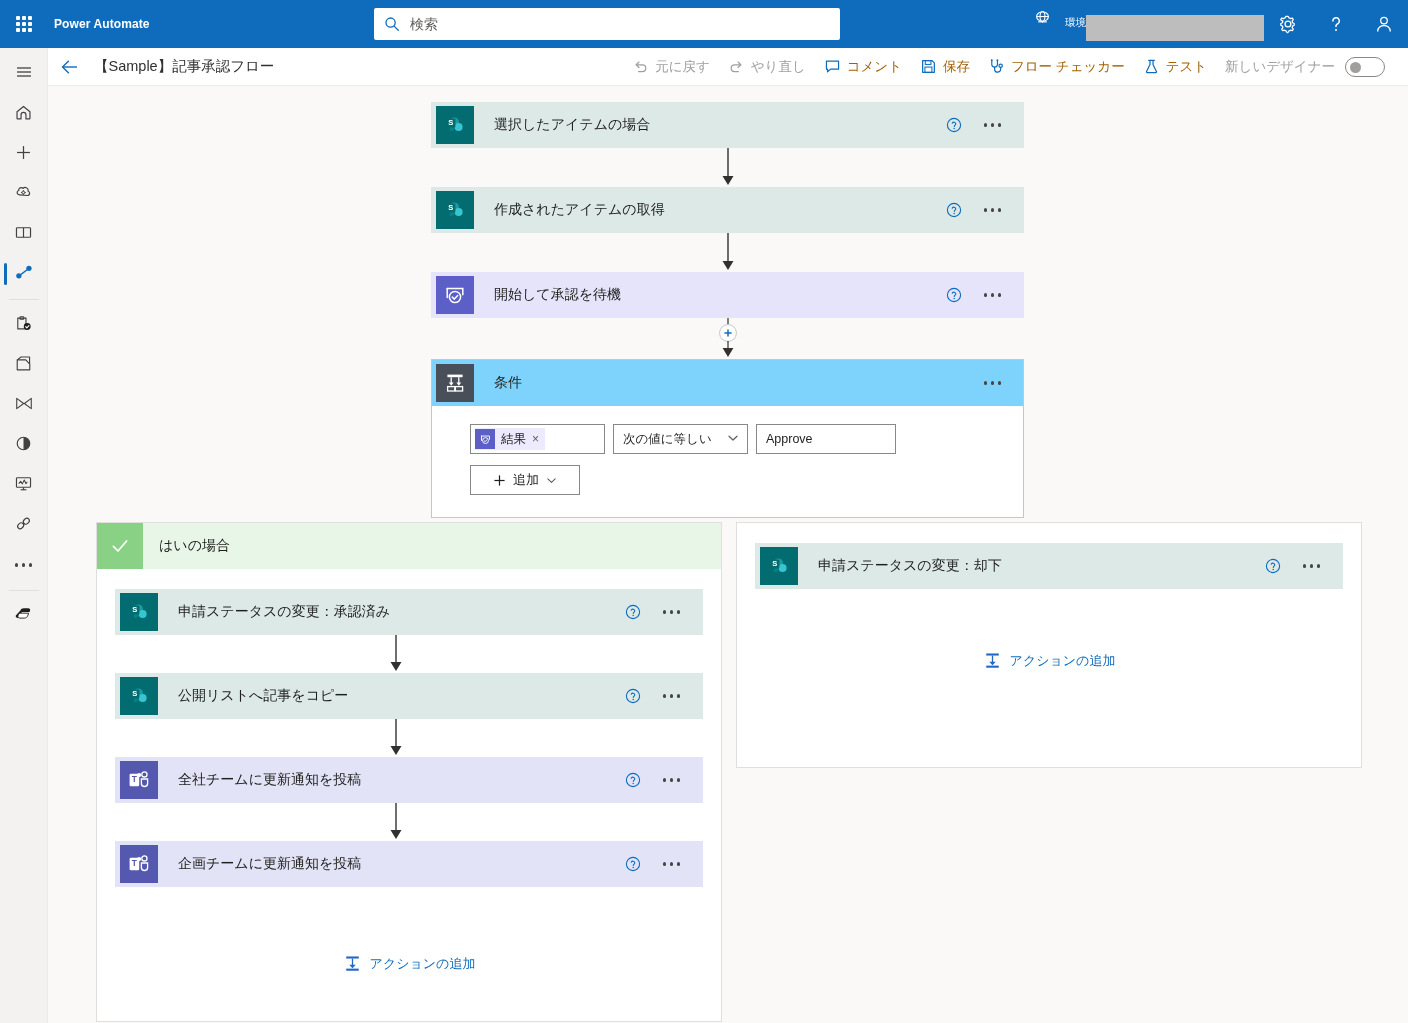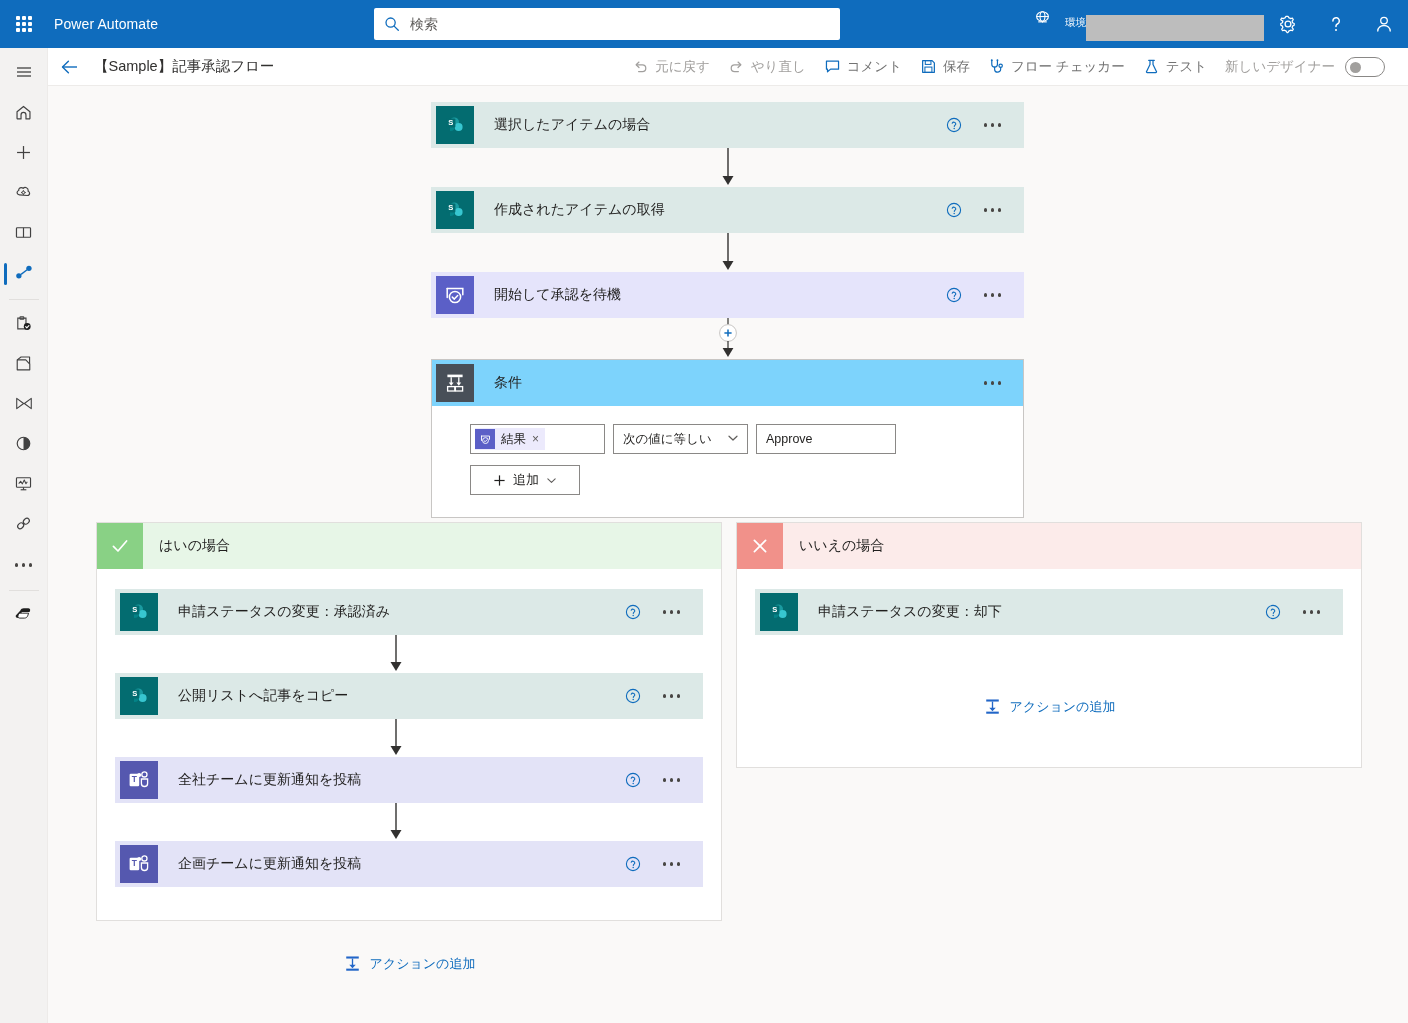--- a/index.html
+++ b/index.html
@@ -20,21 +20,21 @@
     width: 48px; height: 48px;
     display: flex; align-items: center; justify-content: center;
     cursor: pointer;
   }
   .waffle-grid {
     display: grid; grid-template-columns: repeat(3, 4px);
     grid-template-rows: repeat(3, 4px); gap: 2px;
   }
   .waffle-grid i { width: 4px; height: 4px; background: #fff; border-radius: 1px; display:block; }
   .brand {
-    font-size: 14px; font-weight: normal; letter-spacing: .1px;
+    font-size: 12px; font-weight: bold; letter-spacing: .1px;
     margin-left: 6px; white-space: nowrap;
   }
   .searchwrap {
     position: absolute; left: 374px; top: 8px;
     width: 466px; height: 32px;
     background: #fff; border-radius: 2px;
     display: flex; align-items: center; padding: 0 10px;
   }
   .searchwrap .mag { margin-right: 10px; display:flex; }
   .searchwrap input {
@@ -94,21 +94,21 @@
   }
   .back-btn { width: 44px; height: 38px; display:flex; align-items:center; justify-content:center; cursor:pointer; }
   .flow-title {
     font-size: 14.5px; color: #323130; white-space: nowrap;
     margin-left: 2px;
   }
   .cmd-items { margin-left: auto; display: flex; align-items: center; padding-right: 14px; }
   .cmd {
     display: flex; align-items: center; gap: 6px;
     padding: 0 9px; height: 34px; cursor: pointer;
-    font-size: 13.5px; color: #737373; white-space: nowrap;
+    font-size: 13.5px; color: #a16207; white-space: nowrap;
   }
   .cmd.disabled { color: #a19f9d; cursor: default; }
   .cmd .ci { display: flex; align-items: center; }
   .toggle {
     width: 40px; height: 20px; border-radius: 10px;
     border: 1px solid #8a8886; background: #fff;
     position: relative; cursor: pointer; margin-left: 4px;
   }
   .toggle i {
     position: absolute; left: 4px; top: 4px;
@@ -716,21 +716,21 @@
                 <path d="M2 4.2L6 8l4-3.8" fill="none" stroke="#605e5c" stroke-width="1.2" stroke-linecap="round" stroke-linejoin="round"></path>
               </svg>
           </span>
         </div>
       </div>
     </div>
   </div>
 
   <div class="branches" style="position:absolute; left:48px; top:436px;">
 
-    <div class="branch" style="width:626px; height:399px;">
+    <div class="branch" style="width:626px; height:500px;">
       <div class="branch-head yes">
         <span class="branch-badge badge-yes">
           <svg width="22" height="22" viewBox="0 0 22 22">
               <path d="M4.4 11.4l4.6 4.6 8.6-10" fill="none" stroke="#ffffff" stroke-width="1.7" stroke-linecap="round" stroke-linejoin="round"></path>
             </svg>
         </span>
         <span class="branch-label">はいの場合</span>
       </div>
 
       <div class="branch-body">
@@ -888,29 +888,20 @@
               <path d="M6.6 11.2L10 15l3.4-3.8z" fill="#2266c8"></path>
               <rect x="3.4" y="15.4" width="13.2" height="2.2" fill="#2266c8"></rect>
             </svg>
           </span>
           <span>アクションの追加</span>
         </div>
       </div>
     </div>
 
     <div class="branch" style="width:626px; height:246px;">
-      <div class="branch-head no">
-        <span class="branch-badge badge-no">
-          <svg width="22" height="22" viewBox="0 0 22 22">
-            <line x1="5.4" y1="5.4" x2="16.6" y2="16.6" stroke="#ffffff" stroke-width="1.7" stroke-linecap="round"></line>
-            <line x1="16.6" y1="5.4" x2="5.4" y2="16.6" stroke="#ffffff" stroke-width="1.7" stroke-linecap="round"></line>
-          </svg>
-        </span>
-        <span class="branch-label">いいえの場合</span>
-      </div>
 
       <div class="branch-body">
         <div class="card sp-card">
           <div class="card-icon">
             <span class="tile tile-sp">
               <svg width="24" height="24" viewBox="0 0 24 24">
                 <circle cx="11.4" cy="9" r="4.6" fill="#1a9ba1"></circle>
                   <circle cx="15.6" cy="14" r="4" fill="#37c6d0"></circle>
                 <path d="M11.6 14a4 4 0 01-4 4H7v-4z" fill="#038387"></path>
                 <rect x="3.4" y="5.4" width="9" height="9" rx="1" fill="#036c70"></rect>

